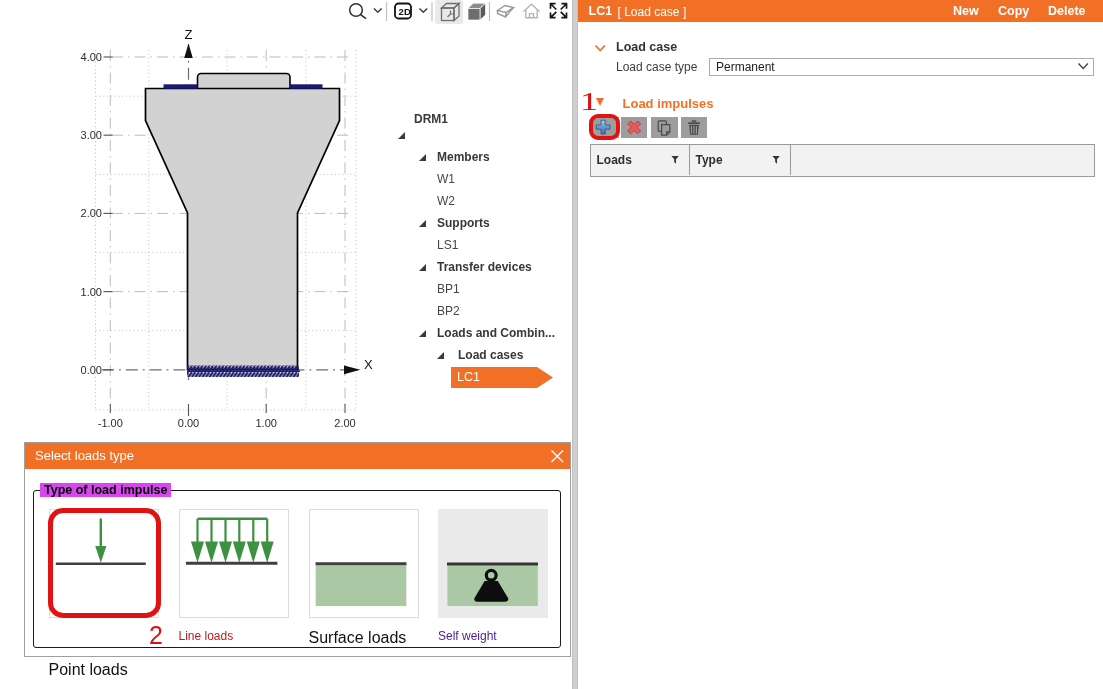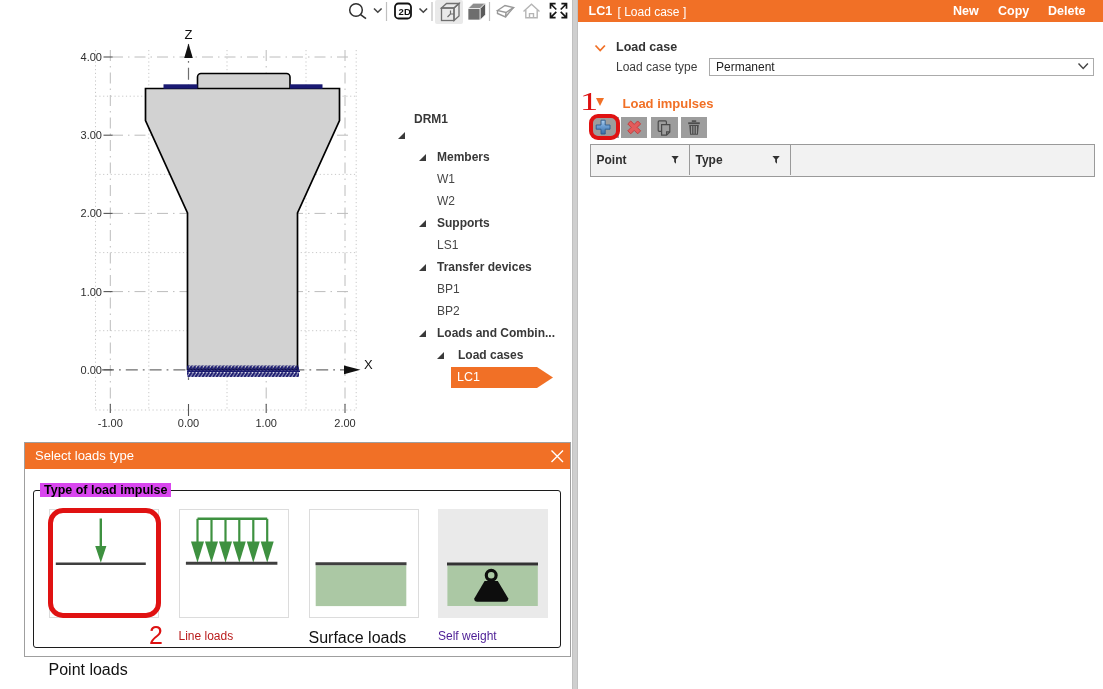--- a/index.html
+++ b/index.html
@@ -224,21 +224,21 @@
       <line x1="0" y1="-1.4" x2="0" y2="6.2"></line>
       <line x1="2.4" y1="-1.4" x2="2.4" y2="6.2"></line>
     </g>
   </g>
 </svg>
 <div class="abs" style="left:589px;top:114px;width:31px;height:26px;border:4.2px solid #e01212;border-radius:9px;box-sizing:border-box"></div>
 
 <div class="abs" style="left:590px;top:143.5px;width:505px;height:33px;background:#f2f2f2;border:1.6px solid #9a9a9a;box-sizing:border-box"></div>
 <div class="abs" style="left:689px;top:145px;width:1.2px;height:30px;background:#9a9a9a"></div>
 <div class="abs" style="left:790px;top:145px;width:1.2px;height:30px;background:#9a9a9a"></div>
-<div class="abs" style="left:596.5px;top:153px;font-size:12px;font-weight:bold;color:#2f2f2f">Point</div>
+<div class="abs" style="left:596.5px;top:153px;font-size:12px;font-weight:bold;color:#2f2f2f">Loads</div>
 <div class="abs" style="left:695.5px;top:153px;font-size:12px;font-weight:bold;color:#2f2f2f">Type</div>
 <svg class="abs" style="left:670.5px;top:154.5px" width="9" height="10" viewBox="0 0 11 11">
   <path d="M0.5,0.5 h9 l-3.4,4 v5.5 l-2.2,-2 v-3.5 Z" fill="#333"></path>
 </svg>
 <svg class="abs" style="left:771.5px;top:154.5px" width="9" height="10" viewBox="0 0 11 11">
   <path d="M0.5,0.5 h9 l-3.4,4 v5.5 l-2.2,-2 v-3.5 Z" fill="#333"></path>
 </svg>
 
 <div class="abs" style="left:24px;top:441.5px;width:547px;height:215px;background:#fff;border:1px solid #9f9f9f;box-sizing:border-box"></div>
 <div class="abs" style="left:25px;top:442.5px;width:545px;height:26.5px;background:#f17026"></div>

